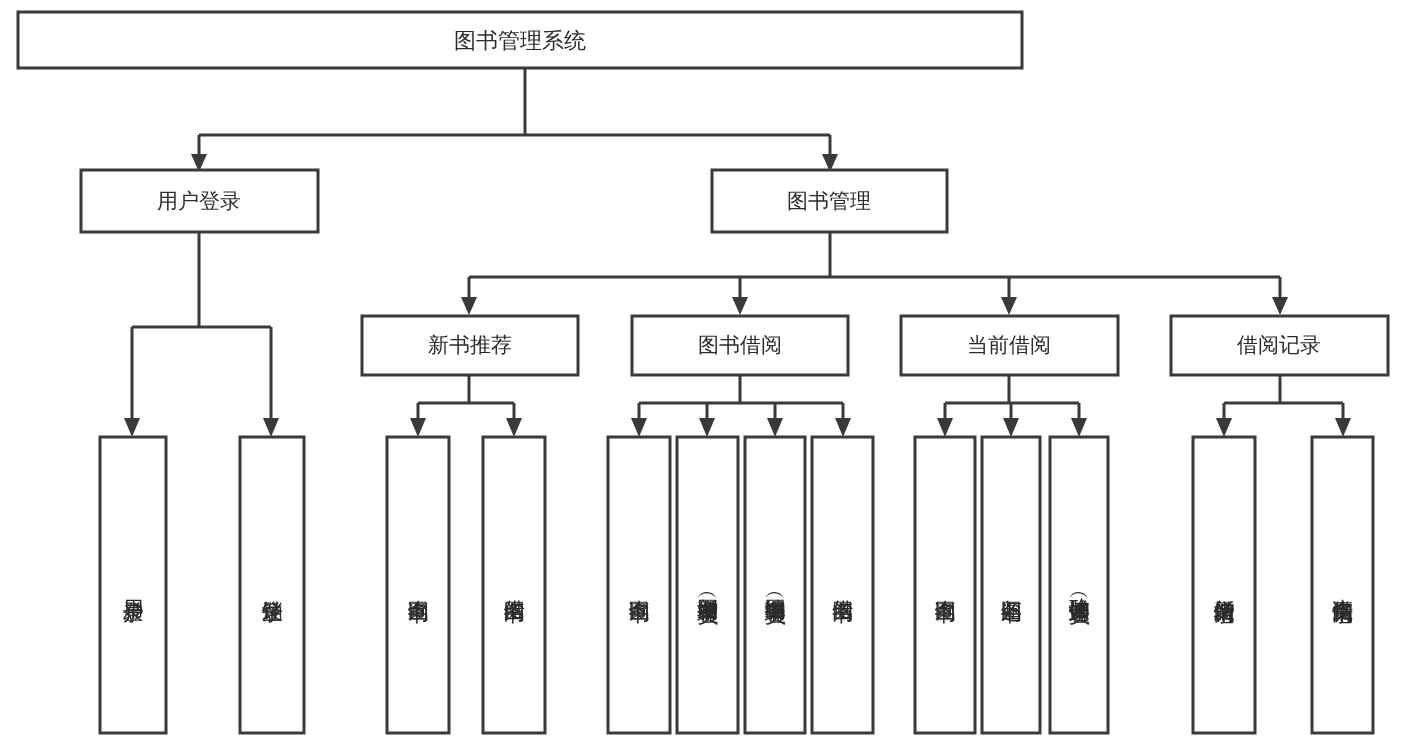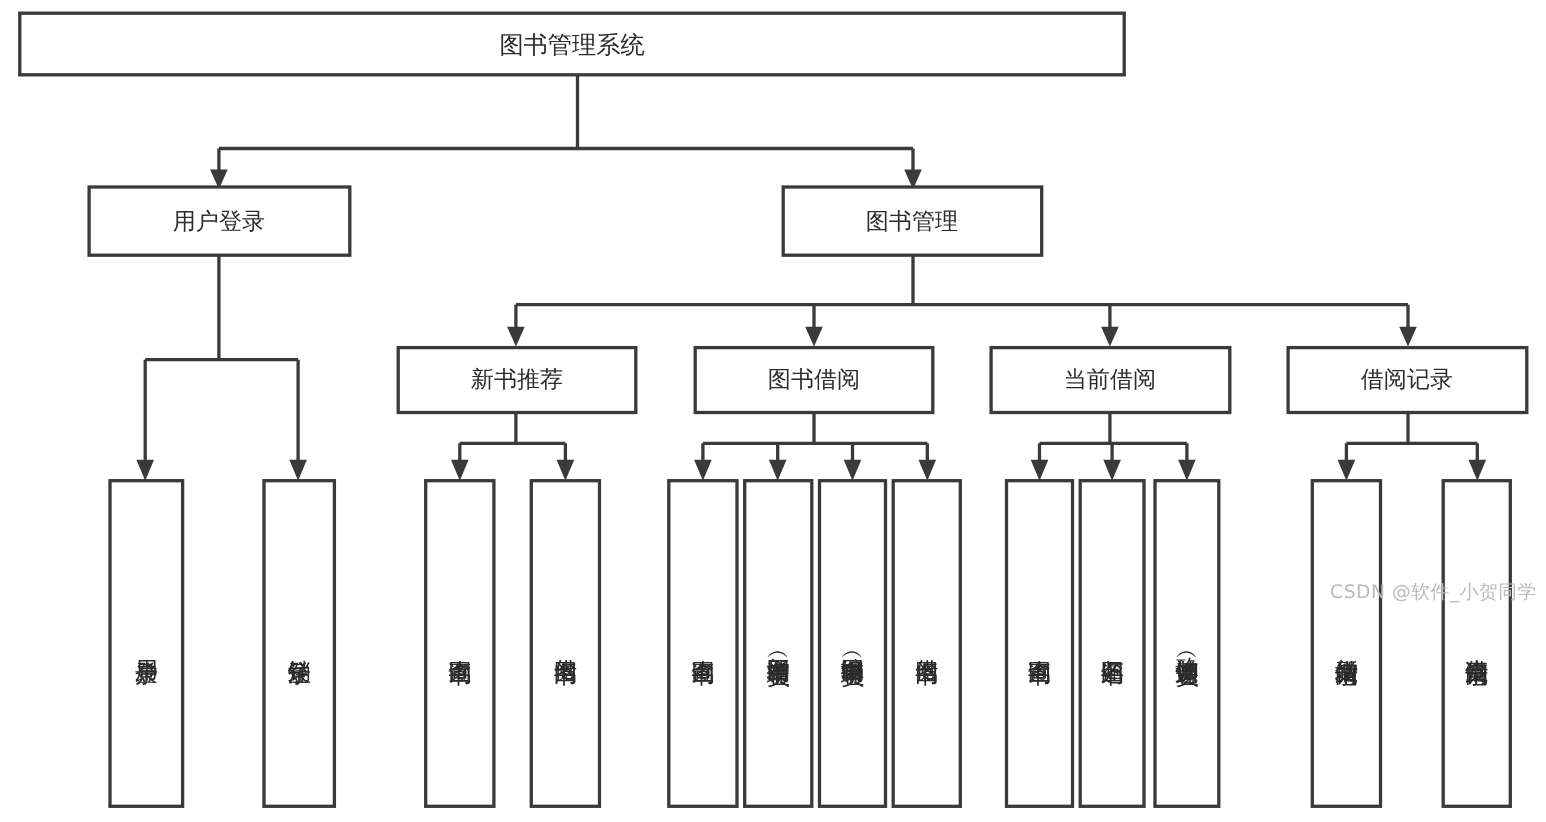--- a/index.html
+++ b/index.html
@@ -199,15 +199,14 @@
   <div class="vlabel" style="left:745px;top:437px;width:60px;height:296px;">编辑图书（管理员）</div>
   <div class="vlabel" style="left:812px;top:437px;width:61px;height:296px;">借阅图书</div>
 
   <div class="vlabel" style="left:915px;top:437px;width:60px;height:296px;">查询图书</div>
   <div class="vlabel" style="left:982px;top:437px;width:58px;height:296px;">归还图书</div>
   <div class="vlabel" style="left:1050px;top:437px;width:58px;height:296px;">确认归还（管理员）</div>
 
   <div class="vlabel" style="left:1193px;top:437px;width:62px;height:296px;">新增借阅记录</div>
   <div class="vlabel" style="left:1312px;top:437px;width:61px;height:296px;">查询借阅记录</div>
 
-  <div class="watermark">CSDN @软件_小贺同学</div>
 
 </div>
 
 </body></html>

